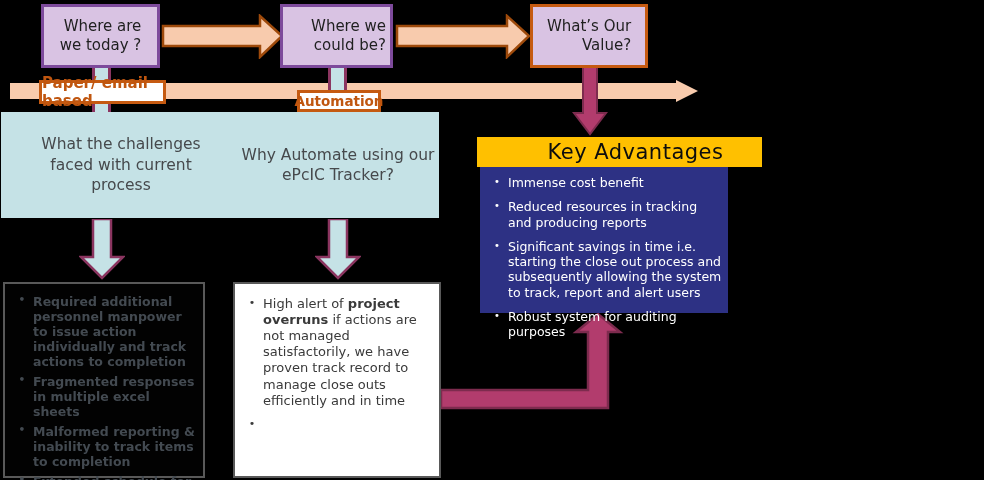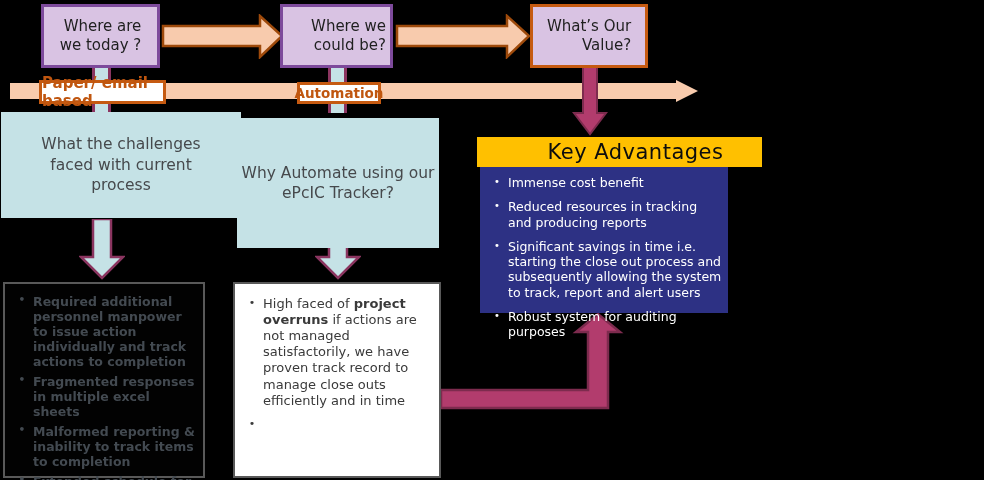--- a/index.html
+++ b/index.html
@@ -92,26 +92,26 @@
 Value?</div>
 
   <svg class="abs" style="left:161px;top:14px;z-index:4;" width="124" height="45">
     <polygon points="2,12 99,12 99,2 121,22 99,43 99,32 2,32" style="fill:var(--peach);stroke:var(--peach-border);stroke-width:2.5;"></polygon>
   </svg>
   <svg class="abs" style="left:395px;top:14px;z-index:4;" width="137" height="45">
     <polygon points="2,12 112,12 112,2 134,22 112,43 112,32 2,32" style="fill:var(--peach);stroke:var(--peach-border);stroke-width:2.5;"></polygon>
   </svg>
 
   <div class="abs bandlabel" style="left:39px;top:80px;width:127px;height:24px;font-size:15px;">Paper/ email based</div>
-  <div class="abs bandlabel" style="left:297px;top:82px;width:84px;height:22px;font-size:13.5px;">Automation</div>
+  <div class="abs bandlabel" style="left:297px;top:90px;width:84px;height:22px;font-size:13.5px;">Automation</div>
 
   <div class="abs tealbox" style="left:1px;top:112px;width:240px;height:106px;">What the challenges
 faced with current
 process</div>
-  <div class="abs tealbox" style="left:237px;top:112px;width:202px;height:130px;margin-top:6px;">Why Automate using our
+  <div class="abs tealbox" style="left:237px;top:112px;width:202px;height:106px;">Why Automate using our
 ePcIC Tracker?</div>
 
   <svg class="abs" style="left:79px;top:219px;" width="46" height="61">
     <polygon points="14,0 14,38 2,38 23,59 44,38 32,38 32,0" style="fill:var(--teal);stroke:var(--maroon);stroke-width:2.5;"></polygon>
   </svg>
   <svg class="abs" style="left:315px;top:219px;" width="46" height="61">
     <polygon points="14,0 14,38 2,38 23,59 44,38 32,38 32,0" style="fill:var(--teal);stroke:var(--maroon);stroke-width:2.5;"></polygon>
   </svg>
 
   <div class="abs listbox blackbox" style="left:3px;top:282px;width:202px;height:196px;">
@@ -131,21 +131,21 @@
         <li>
           <span class="mk">•</span>
           <span class="tx"><span class="bold">Extended schedule for closing out 100’s or 1000’s of action</span></span>
         </li>
       </ul>
   </div>
   <div class="abs listbox whitebox" style="left:233px;top:282px;width:208px;height:196px;">
     <ul class="blist">
         <li>
           <span class="mk">•</span>
-          <span class="tx"><span>High faced of </span><span class="bold">project overruns</span><span> if actions are not managed satisfactorily, we have proven track record to manage close outs efficiently and in time</span></span>
+          <span class="tx"><span>High alert of </span><span class="bold">project overruns</span><span> if actions are not managed satisfactorily, we have proven track record to manage close outs efficiently and in time</span></span>
         </li>
         <li>
           <span class="mk">•</span>
         </li>
       </ul>
   </div>
 
   <svg class="abs" style="left:441px;top:312px;" width="188" height="99">
     <polygon points="0,78 147,78 147,20 135,20 157,2 179,20 167,20 167,96 0,96" style="fill:var(--magenta);stroke:var(--magenta-border);stroke-width:2.5;"></polygon>
   </svg>

